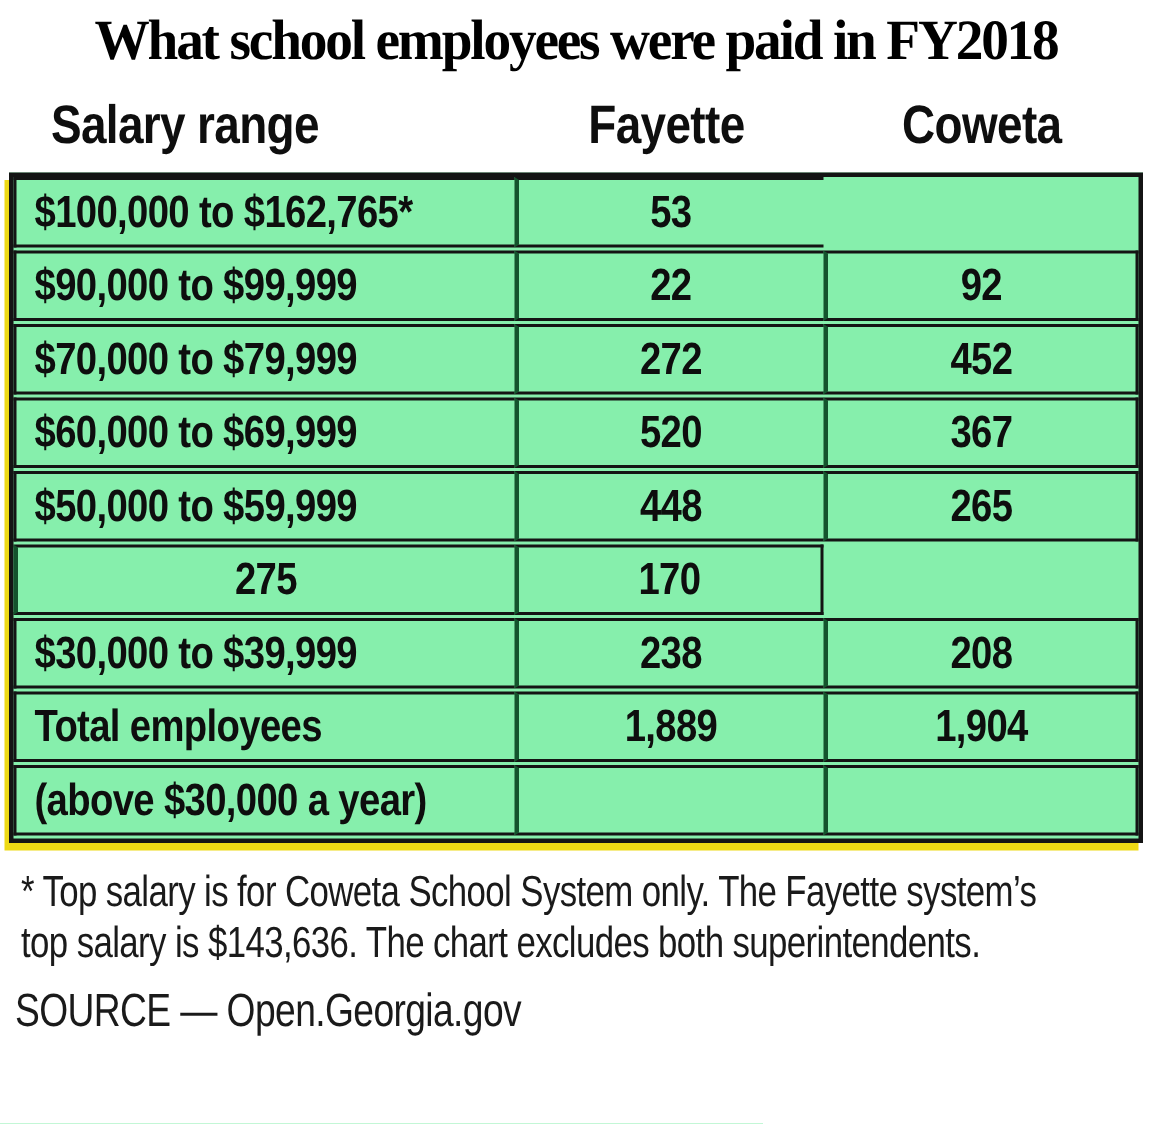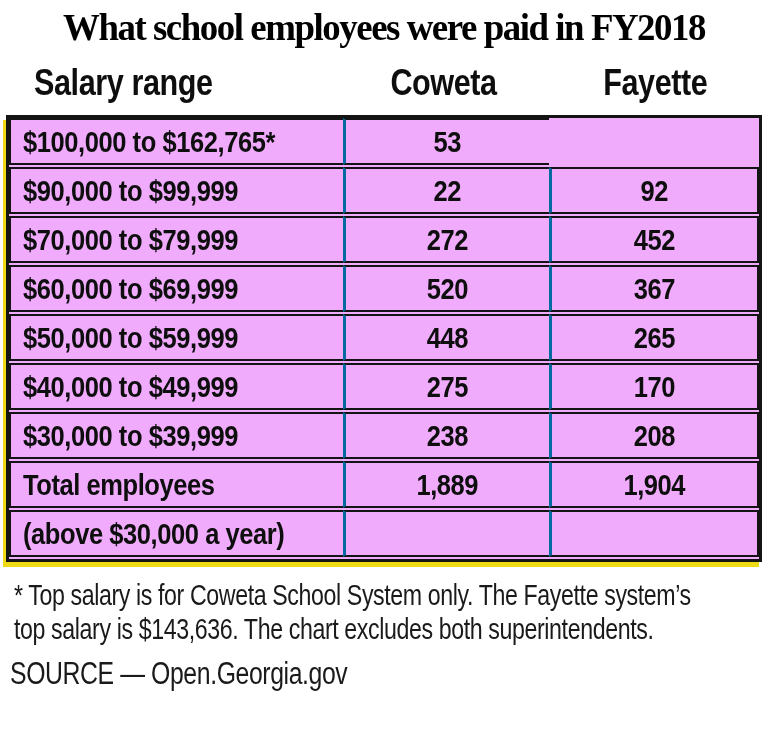--- a/index.html
+++ b/index.html
@@ -46,34 +46,34 @@
     letter-spacing: -0.5px;
     white-space: nowrap;
     transform: scaleX(0.85);
   }
   .hcell.first .htext { transform-origin: 0 50%; }
 
   
   .table-wrap {
     margin: 0 6px;
     border: 3px solid #141414;
-    background: #f0abfc;
+    background: #86efac;
     box-shadow: -3px 5px 0 #EDD914;
   }
   .row { display: grid; grid-template-columns: 334px 206px 1fr; margin-bottom: 2px; }
   .row:last-child { margin-bottom: 2px; }
   .cell {
     height: 43px;
     display: flex;
     align-items: center;
     border-top: 2px solid #141414;
     border-bottom: 2px solid #141414;
   }
   .cell.first { border-left: 2px solid #141414; justify-content: flex-start; padding-left: 12px; }
-  .cell.mid, .cell.last { border-left: 3px solid #0369a1; justify-content: center; }
+  .cell.mid, .cell.last { border-left: 3px solid #14532d; justify-content: center; }
   .cell.last { border-right: 2px solid #141414; }
   .ctext {
     display: inline-block;
     font-weight: bold;
     font-size: 30px;
     letter-spacing: -0.5px;
     white-space: nowrap;
     transform: scaleX(0.85);
   }
   .cell.first .ctext { transform-origin: 0 50%; }
@@ -104,26 +104,26 @@
 <body>
 
 <div class="canvas">
 
   <h1 class="title">What school employees were paid in FY2018</h1>
 
   <div class="header-row">
     <div class="hcell first">
       <span class="htext">Salary range</span>
     </div>
+    <div class="hcell last">
+      <span class="htext">Fayette</span>
+    </div>
     <div class="hcell mid">
       <span class="htext">Coweta</span>
     </div>
-    <div class="hcell last">
-      <span class="htext">Fayette</span>
-    </div>
   </div>
 
   <div class="table-wrap">
 
     <div class="row">
       <div class="cell first">
           <span class="ctext">$100,000 to $162,765*</span>
         </div>
       <div class="cell mid">
           <span class="ctext">53</span>
@@ -173,23 +173,20 @@
         </div>
       <div class="cell mid">
           <span class="ctext">448</span>
         </div>
       <div class="cell last">
           <span class="ctext">265</span>
         </div>
     </div>
 
     <div class="row">
-      <div class="cell first">
-          <span class="ctext">$40,000 to $49,999</span>
-        </div>
       <div class="cell mid">
           <span class="ctext">275</span>
         </div>
       <div class="cell last">
           <span class="ctext">170</span>
         </div>
     </div>
 
     <div class="row">
       <div class="cell first">

